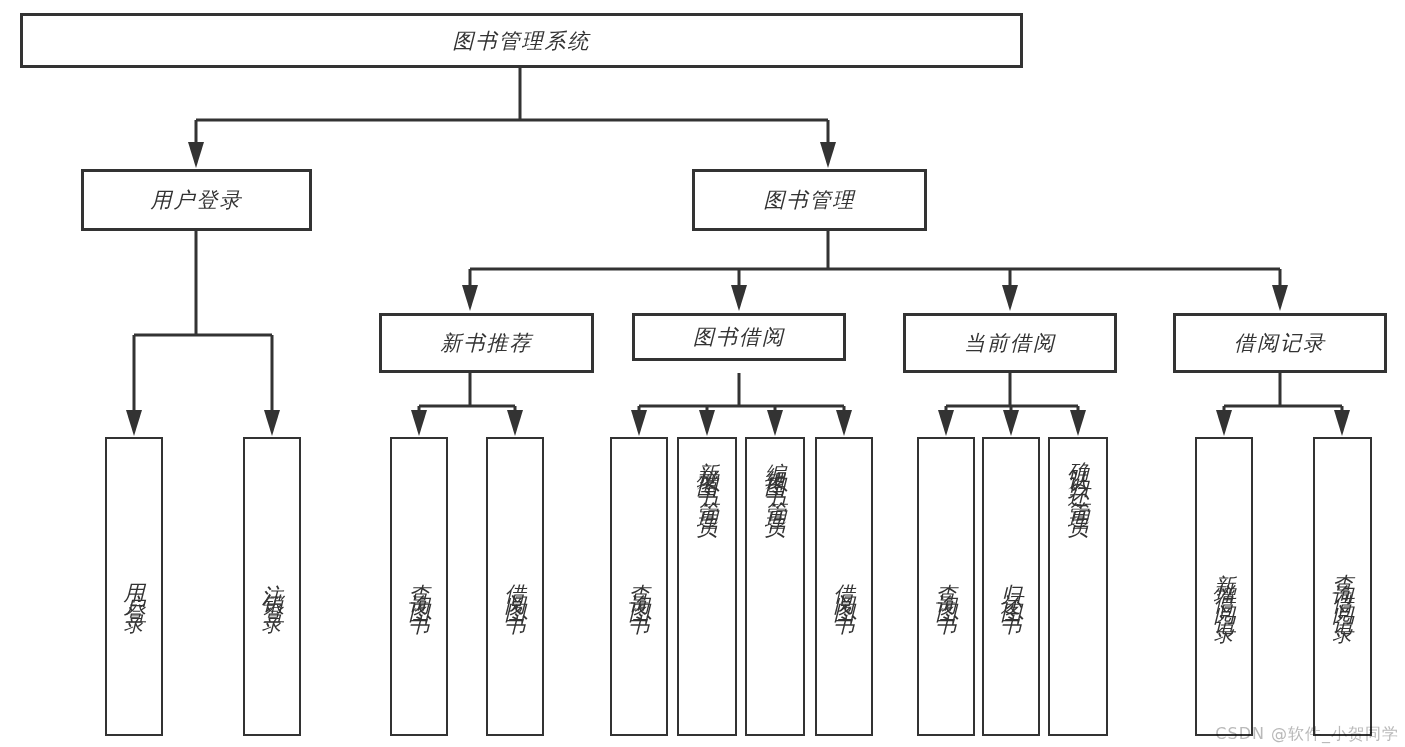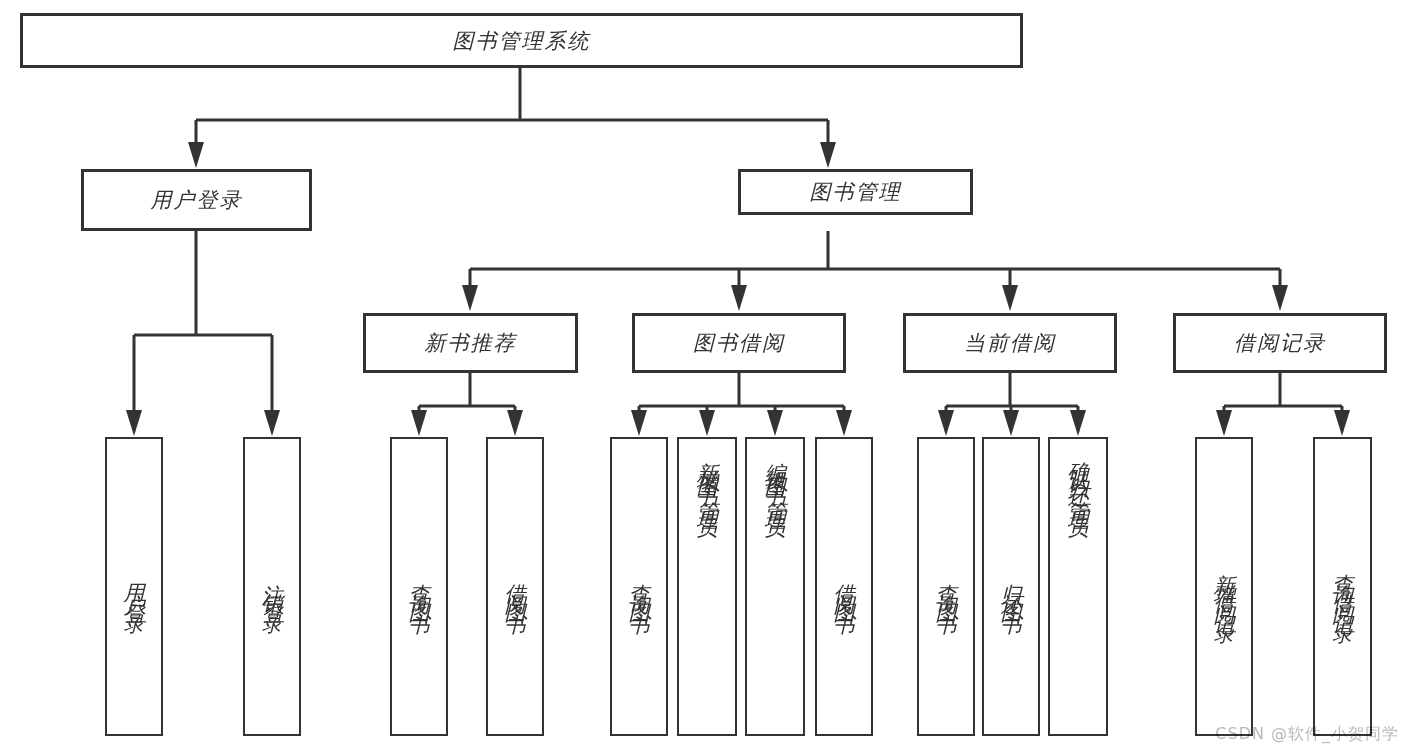--- a/index.html
+++ b/index.html
@@ -68,24 +68,24 @@
       <polygon points="1003,410 1019,410 1011,436"></polygon>
       <polygon points="1070,410 1086,410 1078,436"></polygon>
       <polygon points="1216,410 1232,410 1224,436"></polygon>
       <polygon points="1334,410 1350,410 1342,436"></polygon>
     </g>
   </svg>
 
   <div class="node" style="left:20px;top:13px;width:1003px;height:55px">图书管理系统</div>
 
   <div class="node" style="left:81px;top:169px;width:231px;height:62px">用户登录</div>
-  <div class="node" style="left:738px;top:169px;width:235px;height:46px">图书管理</div>
+  <div class="node" style="left:692px;top:169px;width:235px;height:62px">图书管理</div>
 
-  <div class="node" style="left:363px;top:313px;width:215px;height:60px">新书推荐</div>
-  <div class="node" style="left:632px;top:313px;width:214px;height:60px">图书借阅</div>
+  <div class="node" style="left:379px;top:313px;width:215px;height:60px">新书推荐</div>
+  <div class="node" style="left:632px;top:313px;width:214px;height:48px">图书借阅</div>
   <div class="node" style="left:1173px;top:313px;width:214px;height:60px">借阅记录</div>
   <div class="node" style="left:903px;top:313px;width:214px;height:60px">当前借阅</div>
 
   <div class="node vnode" style="left:105px;top:437px;width:58px;height:299px">用户登录</div>
   <div class="node vnode" style="left:243px;top:437px;width:58px;height:299px">注销登录</div>
 
   <div class="node vnode" style="left:390px;top:437px;width:58px;height:299px">查询图书</div>
   <div class="node vnode" style="left:486px;top:437px;width:58px;height:299px">借阅图书</div>
 
   <div class="node vnode" style="left:610px;top:437px;width:58px;height:299px">查询图书</div>

